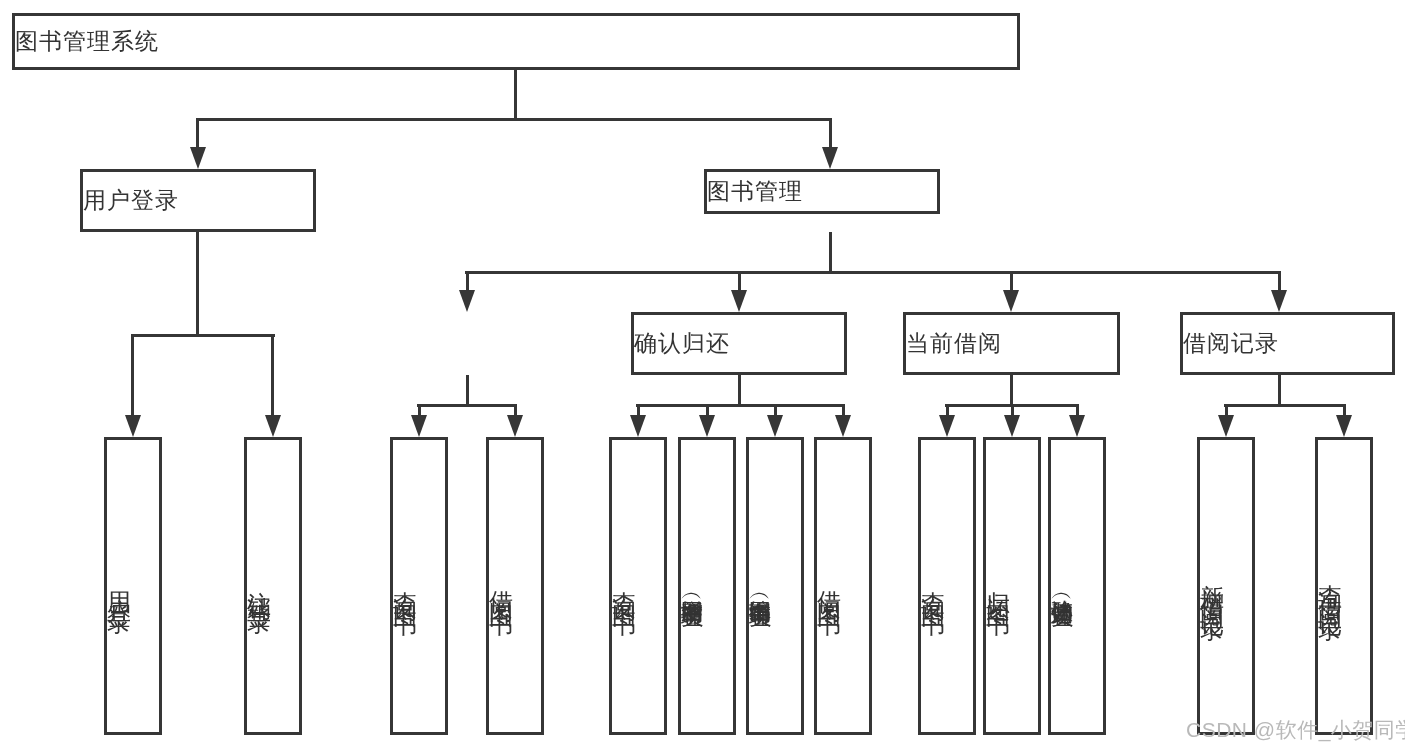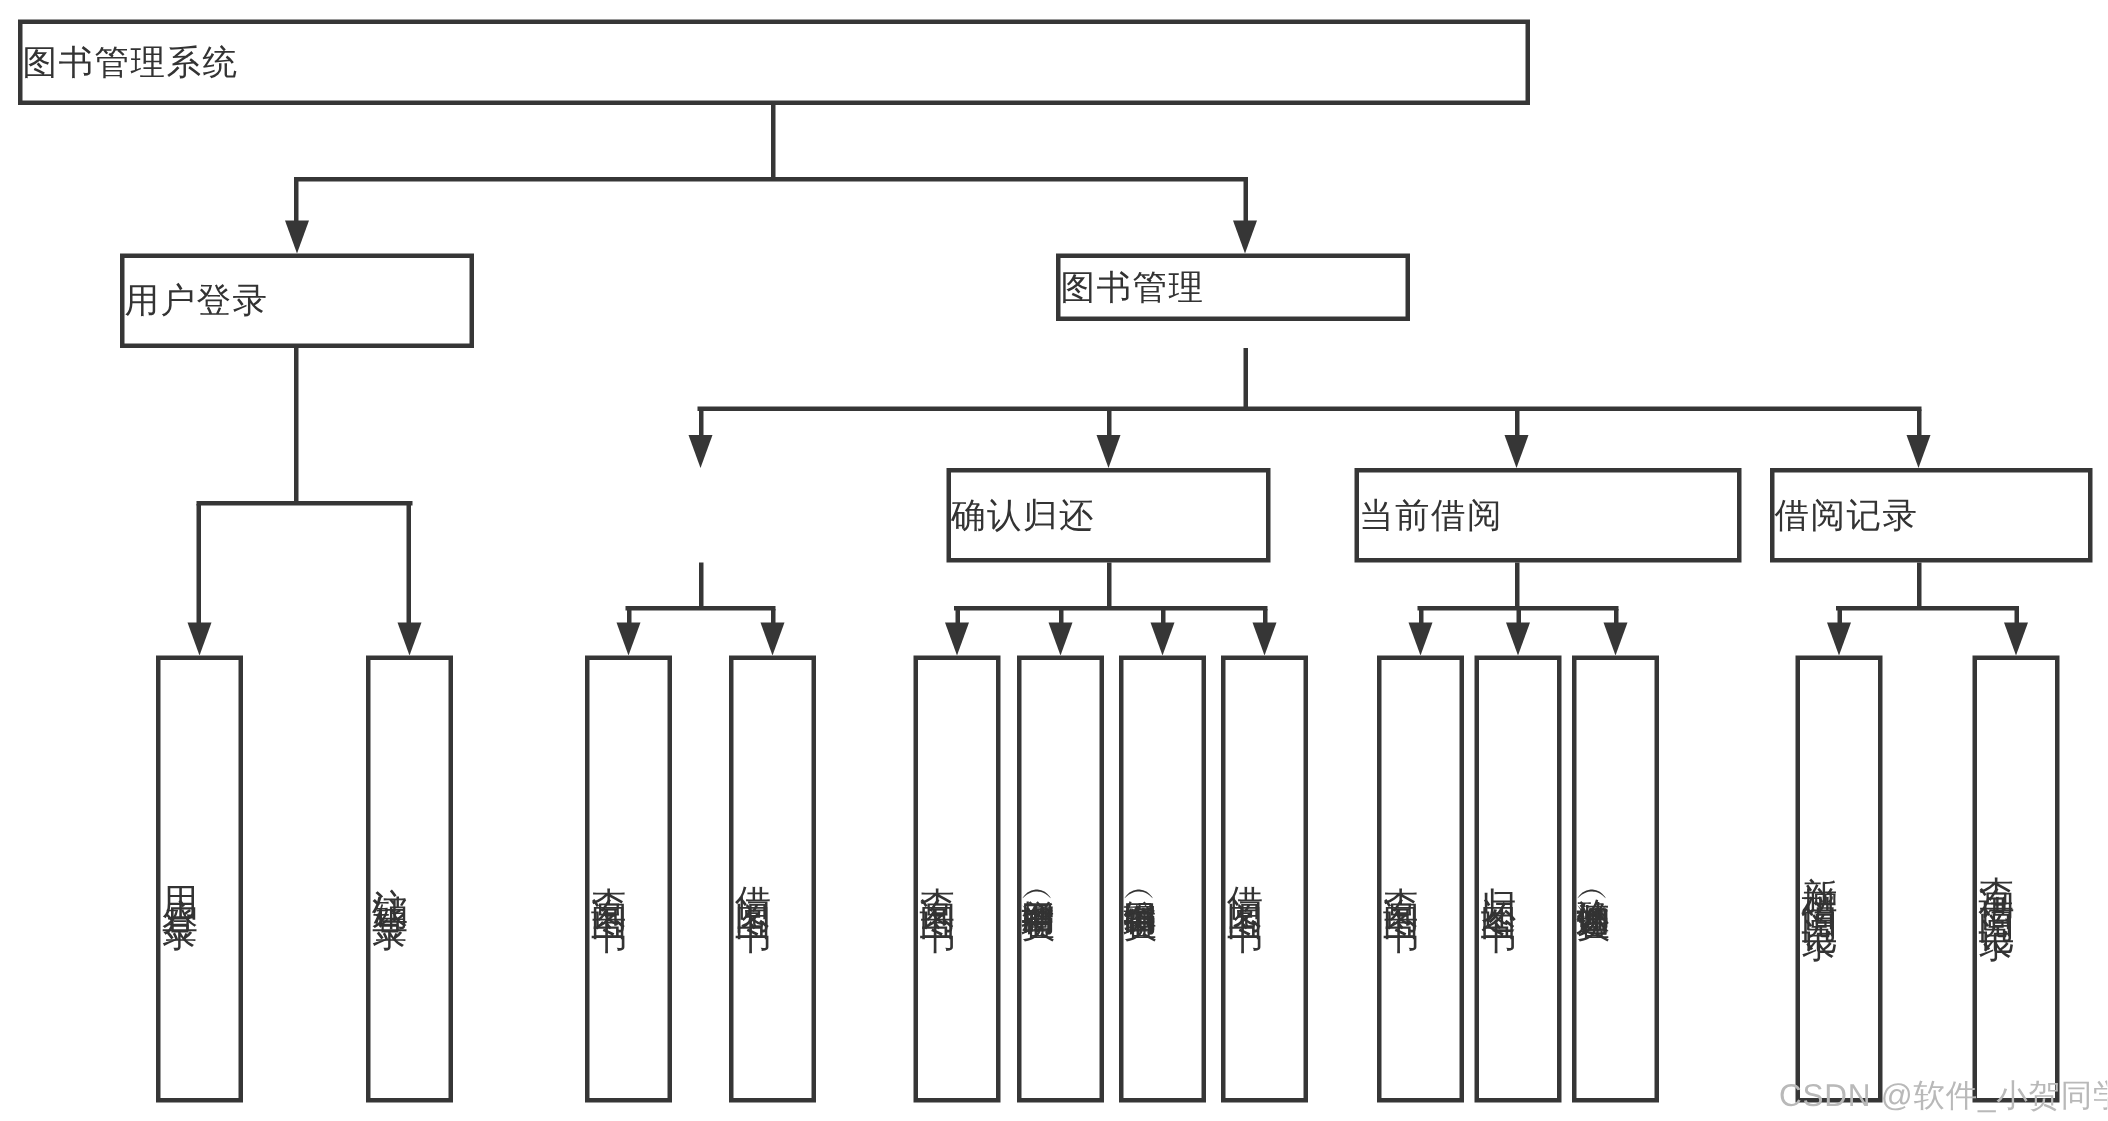--- a/index.html
+++ b/index.html
@@ -94,21 +94,21 @@
   <div class="vline" style="left:1010px;top:273px;height:20px;"></div>
   <div class="vline" style="left:1278px;top:273px;height:20px;"></div>
   <div class="arrow" style="left:459px;top:290px;"></div>
   <div class="arrow" style="left:731px;top:290px;"></div>
   <div class="arrow" style="left:1003px;top:290px;"></div>
   <div class="arrow" style="left:1271px;top:290px;"></div>
 
   <div class="box" style="left:631px;top:312px;width:216px;height:63px;">
     <span>确认归还</span>
   </div>
-  <div class="box" style="left:903px;top:312px;width:258px;height:63px;">
+  <div class="box" style="left:903px;top:312px;width:217px;height:63px;">
     <span>当前借阅</span>
   </div>
   <div class="box" style="left:1168px;top:312px;width:215px;height:63px;margin-left:12px;">
     <span>借阅记录</span>
   </div>
 
   <div class="vline" style="left:466px;top:375px;height:31px;"></div>
   <div class="hline" style="left:417px;top:404px;width:100px;"></div>
   <div class="vline" style="left:418px;top:406px;height:12px;"></div>
   <div class="vline" style="left:514px;top:406px;height:12px;"></div>

